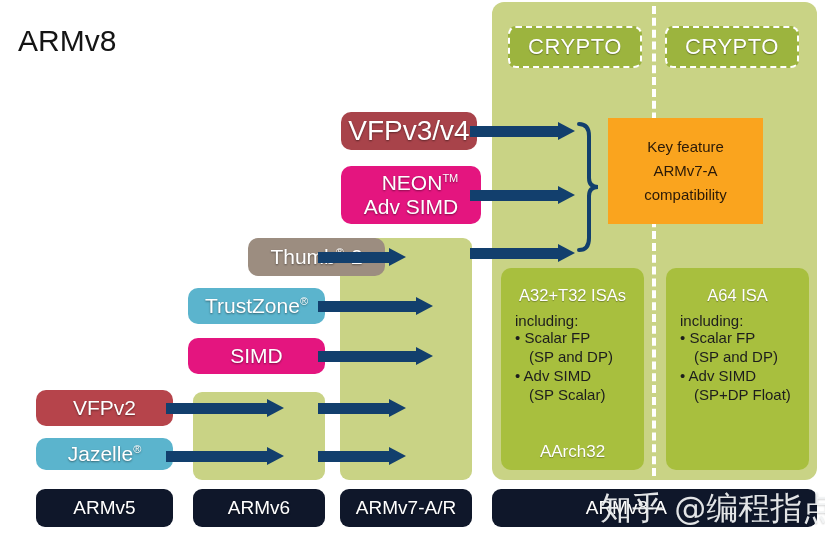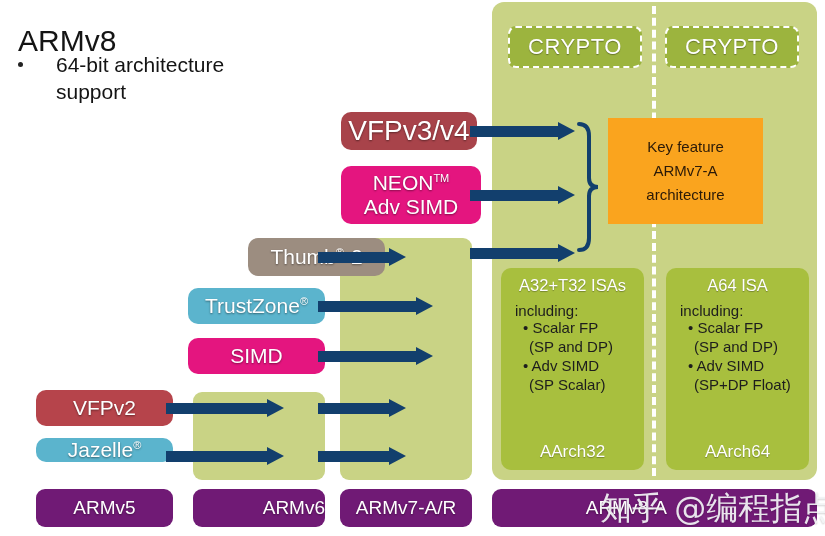--- a/index.html
+++ b/index.html
@@ -57,102 +57,97 @@
     position:absolute;left:608px;top:118px;width:155px;height:106px;
     background:#faa41e;
     display:flex;flex-direction:column;align-items:center;justify-content:center;
     color:#2b1a08;font-size:15px;line-height:1.58;text-align:center;
   }
 
   
   .isabox{
     position:absolute;width:143px;top:268px;height:202px;
     background:#a8bf3e;border-radius:10px;
-    box-sizing:border-box;padding:8px 10px 6px 10px;
+    box-sizing:border-box;padding:18px 10px 6px 10px;
   }
   #isa-32{left:501px;}
   #isa-64{left:666px;}
   .isa-title{
     text-align:center;color:#ffffff;font-size:16.5px;
     text-shadow:0 1px 1px rgba(0,0,0,.3);margin-bottom:7px;
   }
   .isa-incl{color:#1d1d1d;font-size:15px;margin-left:4px;}
-  .isa-li{color:#1d1d1d;font-size:15px;margin-left:12px;line-height:1.2;}
+  .isa-li{color:#1d1d1d;font-size:15px;margin-left:4px;line-height:1.2;}
   .isa-sub{color:#1d1d1d;font-size:15px;margin-left:18px;line-height:1.35;}
   .isa-foot{
     position:absolute;left:0;right:0;bottom:8px;text-align:center;
     color:#ffffff;font-size:17px;text-shadow:0 1px 1px rgba(0,0,0,.3);
   }
 
   
   .pill{
     position:absolute;border-radius:10px;
     display:flex;align-items:center;justify-content:center;
     color:#ffffff;text-shadow:0 1px 2px rgba(0,0,0,.45);
     text-align:center;line-height:1.12;
     box-sizing:border-box;
   }
   #pill-vfp34{left:341px;top:112px;width:136px;height:38px;background:#a8434a;font-size:28px;}
-  #pill-neon {left:341px;top:166px;width:140px;height:58px;background:#e4157f;font-size:21px;}
+  #pill-neon {left:341px;top:166px;width:140px;height:58px;background:#e4157f;font-size:21px;text-align:right;}
   #pill-thumb{left:200px;top:238px;width:137px;height:38px;background:#9c8d80;font-size:21px;margin-left:48px;}
   #pill-tz   {left:188px;top:288px;width:137px;height:36px;background:#5bb4cd;font-size:21px;}
   #pill-simd {left:188px;top:338px;width:137px;height:36px;background:#e4157f;font-size:21px;}
   #pill-vfp2 {left:36px; top:390px;width:137px;height:36px;background:#b6444b;font-size:21px;}
-  #pill-jaz  {left:36px; top:438px;width:137px;height:24px;background:#5bb4cd;font-size:21px;}
+  #pill-jaz  {left:36px; top:438px;width:137px;height:32px;background:#5bb4cd;font-size:21px;}
   .sup{font-size:11px;vertical-align:super;}
 
   
   .arrow{position:absolute;height:18px;}
   .arrow .shaft{
     position:absolute;left:0;top:4px;height:11px;background:#123f6d;
   }
   .arrow .head{
     position:absolute;top:0;width:0;height:0;
     border-top:9px solid transparent;
     border-bottom:9px solid transparent;
     border-left:17px solid #123f6d;
   }
 
   
   #brace{position:absolute;left:575px;top:122px;width:24px;height:130px;}
 
   
   .vbar{
     position:absolute;top:489px;height:38px;border-radius:9px;
-    background:#701a75;
+    background:#0f172a;
     display:flex;align-items:center;justify-content:center;
     color:#ffffff;font-size:19px;text-shadow:0 1px 2px rgba(0,0,0,.4);
   }
   #v5{left:36px;width:137px;}
-  #v6{left:193px;width:132px;justify-content:flex-end;}
+  #v6{left:193px;width:132px;}
   #v7{left:340px;width:132px;}
   #v8{left:492px;width:325px;justify-content:flex-end;padding-right:150px;box-sizing:border-box;}
 
   
   #watermark{
     position:absolute;left:600px;top:487px;
     font-size:32px;color:#f2f4f5;opacity:.93;
     text-shadow:0 1px 2px rgba(0,0,0,.22);
     white-space:nowrap;
     font-family:"DejaVu Sans", sans-serif;
   }
 </style>
 </head>
 <body>
 
 <div id="root">
 
   <div class="title">ARMv8</div>
 
   <div class="bullets">
-    <div class="bullet-row">
-      <span class="bullet-dot"></span>
-      <div class="bullet-text" style="white-space:pre-line;">64-bit architecture
-support</div>
-    </div>
   </div>
 
   <div class="colbg" id="col-v6"></div>
   <div class="colbg" id="col-v7"></div>
   <div id="panel-v8"></div>
   <div class="divider"></div>
 
   <div class="crypto" id="crypto-a">
     <span>CRYPTO</span>
   </div>
@@ -240,41 +235,40 @@
       <div class="head" style="left:71px;"></div>
   </div>
 
   <svg id="brace" viewBox="0 0 24 130" preserveAspectRatio="none">
     <path d="M4 2 Q14 2 14 14 L14 56 Q14 65 23 65 Q14 65 14 74 L14 116 Q14 128 4 128" fill="none" stroke="#123f6d" stroke-width="4" stroke-linecap="round"></path>
   </svg>
 
   <div id="keyfeature">
     <div>Key feature</div>
     <div>ARMv7-A</div>
-    <div>architecture</div>
+    <div>compatibility</div>
   </div>
 
   <div class="isabox" id="isa-32">
     <div class="isa-title">A32+T32 ISAs</div>
     <div class="isa-incl">including:</div>
     <div class="isa-li">• Scalar FP</div>
     <div class="isa-sub">(SP and DP)</div>
     <div class="isa-li">• Adv SIMD</div>
     <div class="isa-sub">(SP Scalar)</div>
     <div class="isa-foot">AArch32</div>
   </div>
 
   <div class="isabox" id="isa-64">
     <div class="isa-title">A64 ISA</div>
     <div class="isa-incl">including:</div>
     <div class="isa-li">• Scalar FP</div>
     <div class="isa-sub">(SP and DP)</div>
     <div class="isa-li">• Adv SIMD</div>
     <div class="isa-sub">(SP+DP Float)</div>
-    <div class="isa-foot">AArch64</div>
   </div>
 
   <div class="vbar" id="v5">
     <span>ARMv5</span>
   </div>
   <div class="vbar" id="v6">
     <span>ARMv6</span>
   </div>
   <div class="vbar" id="v7">
     <span>ARMv7-A/R</span>

